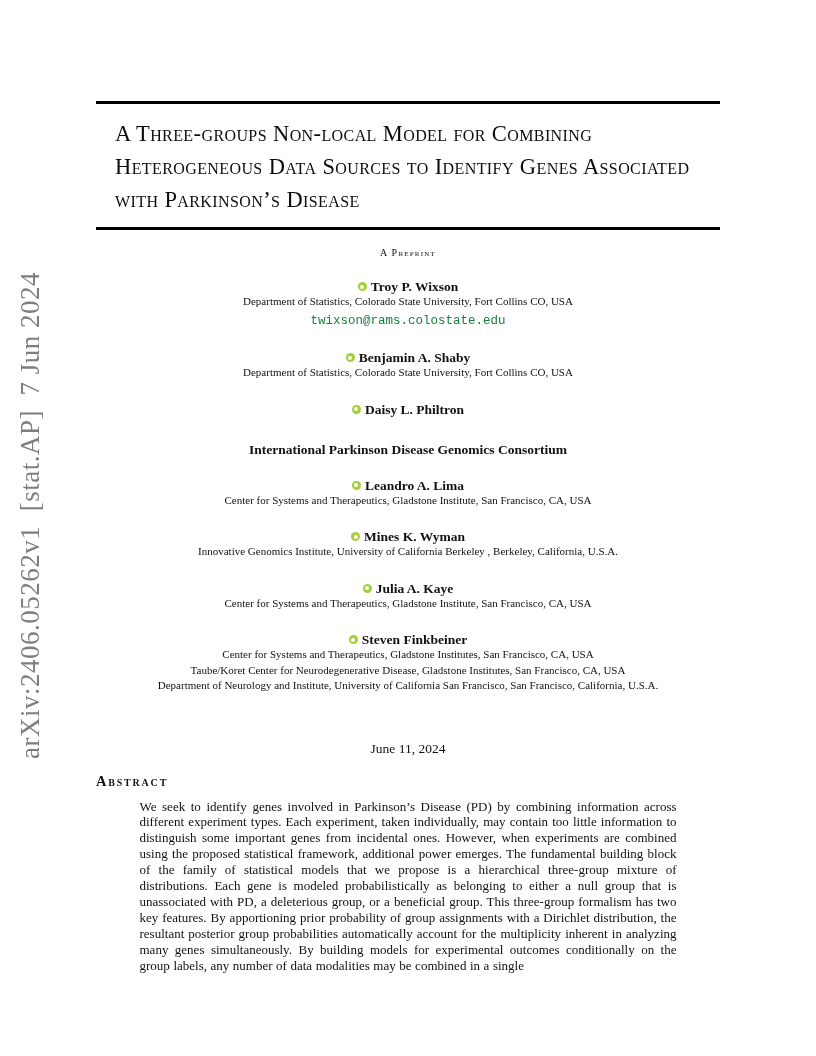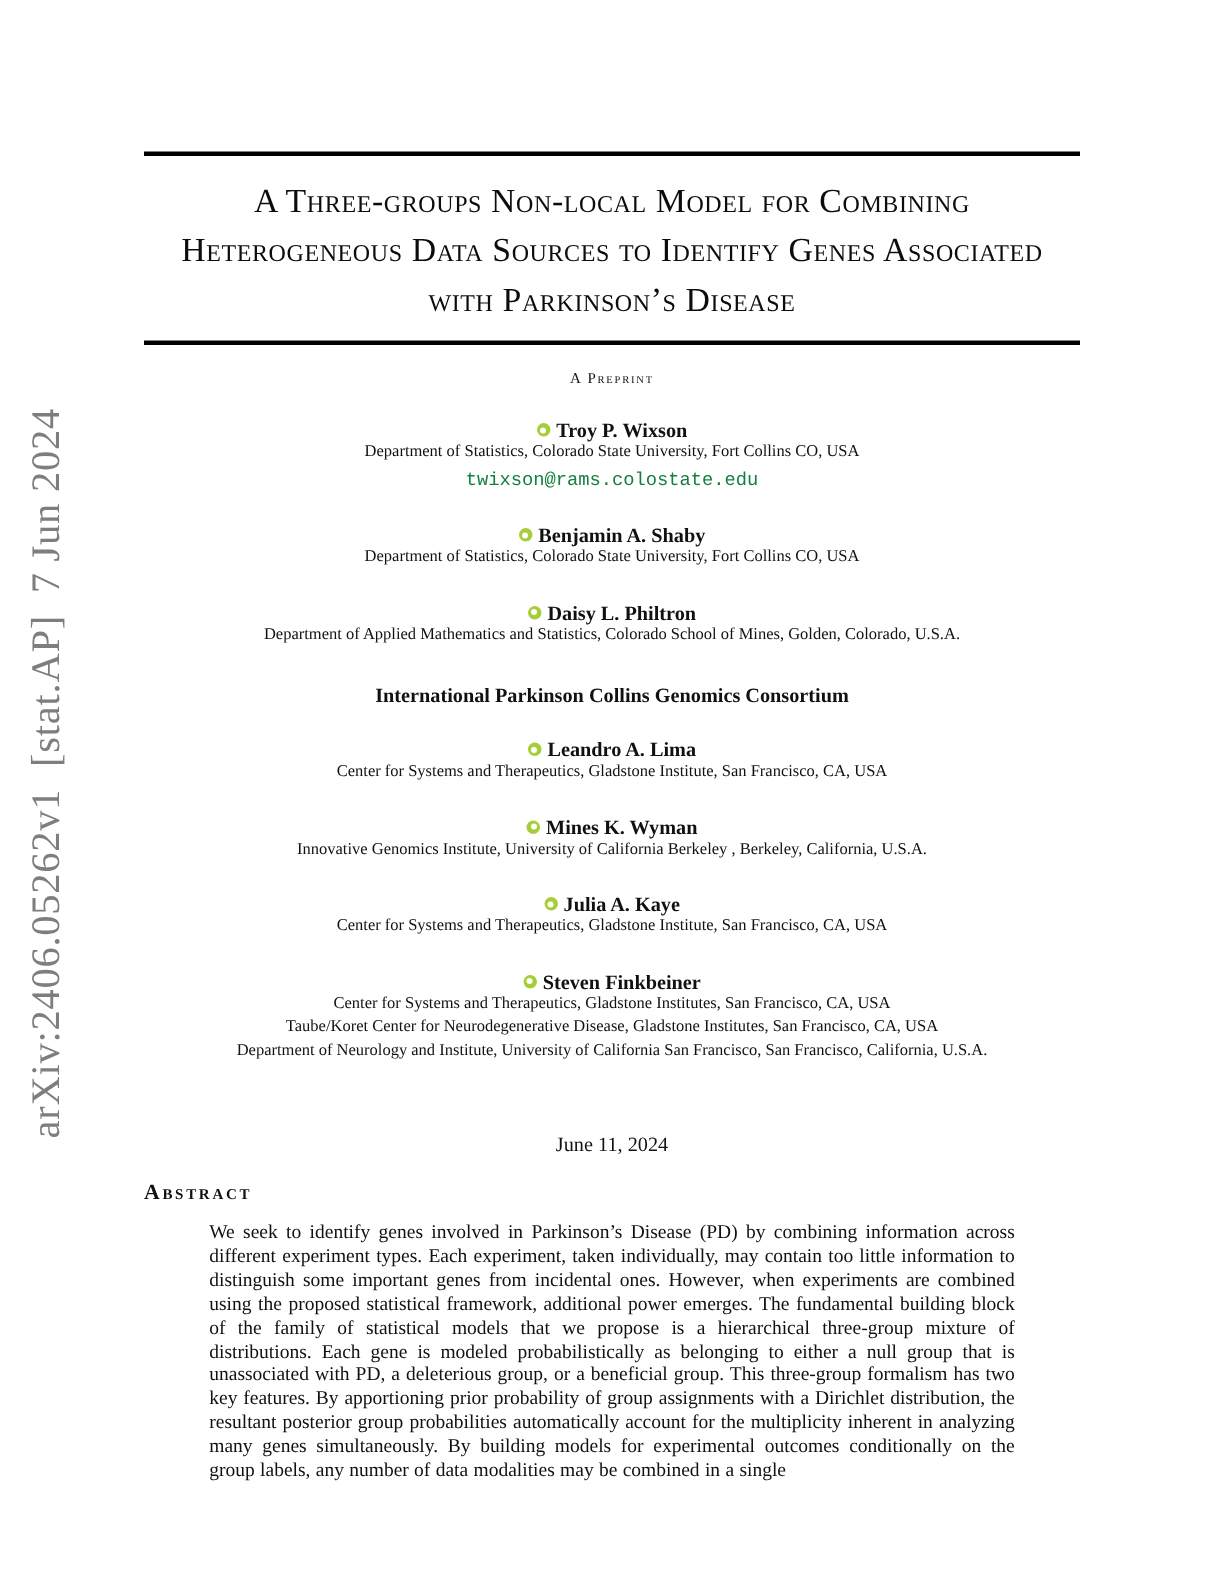--- a/index.html
+++ b/index.html
@@ -21,21 +21,21 @@
     font-size:27px;
     color:#7e7e7e;
     white-space:pre;
     letter-spacing:0.5px;
   }
   .content{margin:0 96px;width:624px;}
   .rule{height:3px;background:#000000;}
   .rule-top{margin-top:101px;}
   .title{
     width:586px;margin:13px auto 11px auto;
-    text-align:center;
+    text-align:left;
     font-variant:small-caps;
     font-size:22.5px;
     line-height:33px;
     letter-spacing:0.4px;
     color:#0c0c0c;
   }
   .preprint{
     margin-top:17px;
     text-align:center;
     font-variant:small-caps;
@@ -100,24 +100,23 @@
         <a class="email" href="#">twixson@rams.colostate.edu</a>
       </div>
 
       <div class="author-block">
         <div class="author-name"><span class="orcid"></span><span>Benjamin A. Shaby</span></div>
         <div class="affil">Department of Statistics, Colorado State University, Fort Collins CO, USA</div>
       </div>
 
       <div class="author-block">
         <div class="author-name"><span class="orcid"></span><span>Daisy L. Philtron</span></div>
-        <div class="affil">Department of Applied Mathematics and Statistics, Colorado School of Mines, Golden, Colorado, U.S.A.</div>
       </div>
 
-      <div class="consortium">International Parkinson Collins Genomics Consortium</div>
+      <div class="consortium">International Parkinson Disease Genomics Consortium</div>
 
       <div class="author-block">
         <div class="author-name"><span class="orcid"></span><span>Leandro A. Lima</span></div>
         <div class="affil">Center for Systems and Therapeutics, Gladstone Institute, San Francisco, CA, USA</div>
       </div>
 
       <div class="author-block">
         <div class="author-name"><span class="orcid"></span><span>Mines K. Wyman</span></div>
         <div class="affil">Innovative Genomics Institute, University of California Berkeley , Berkeley, California, U.S.A.</div>
       </div>

